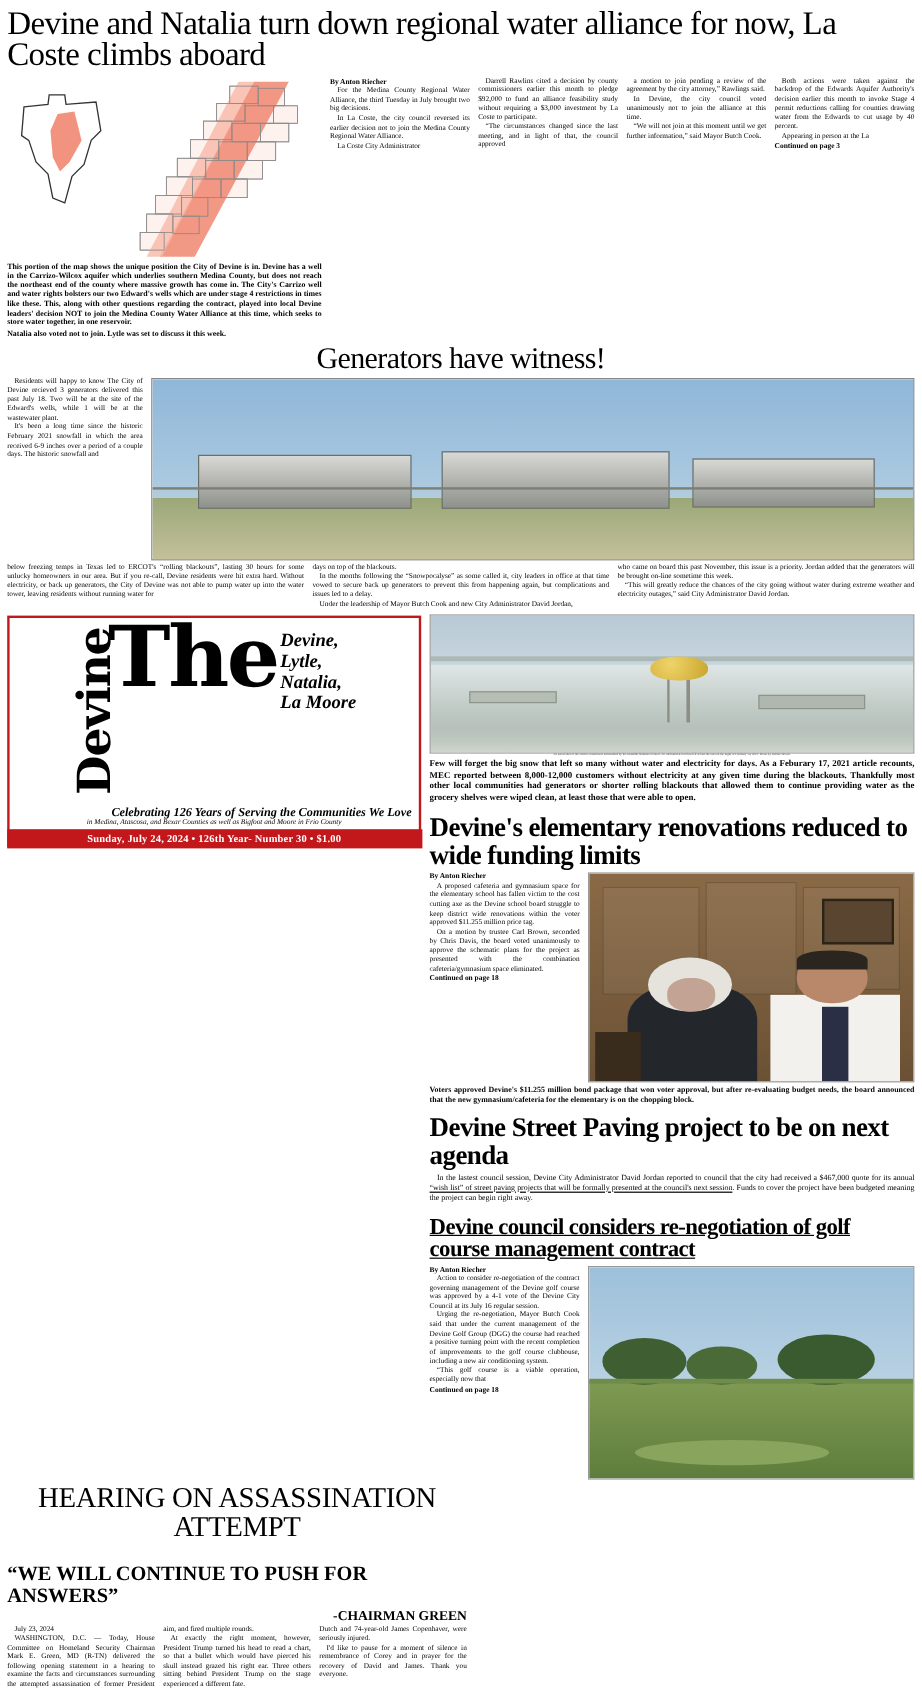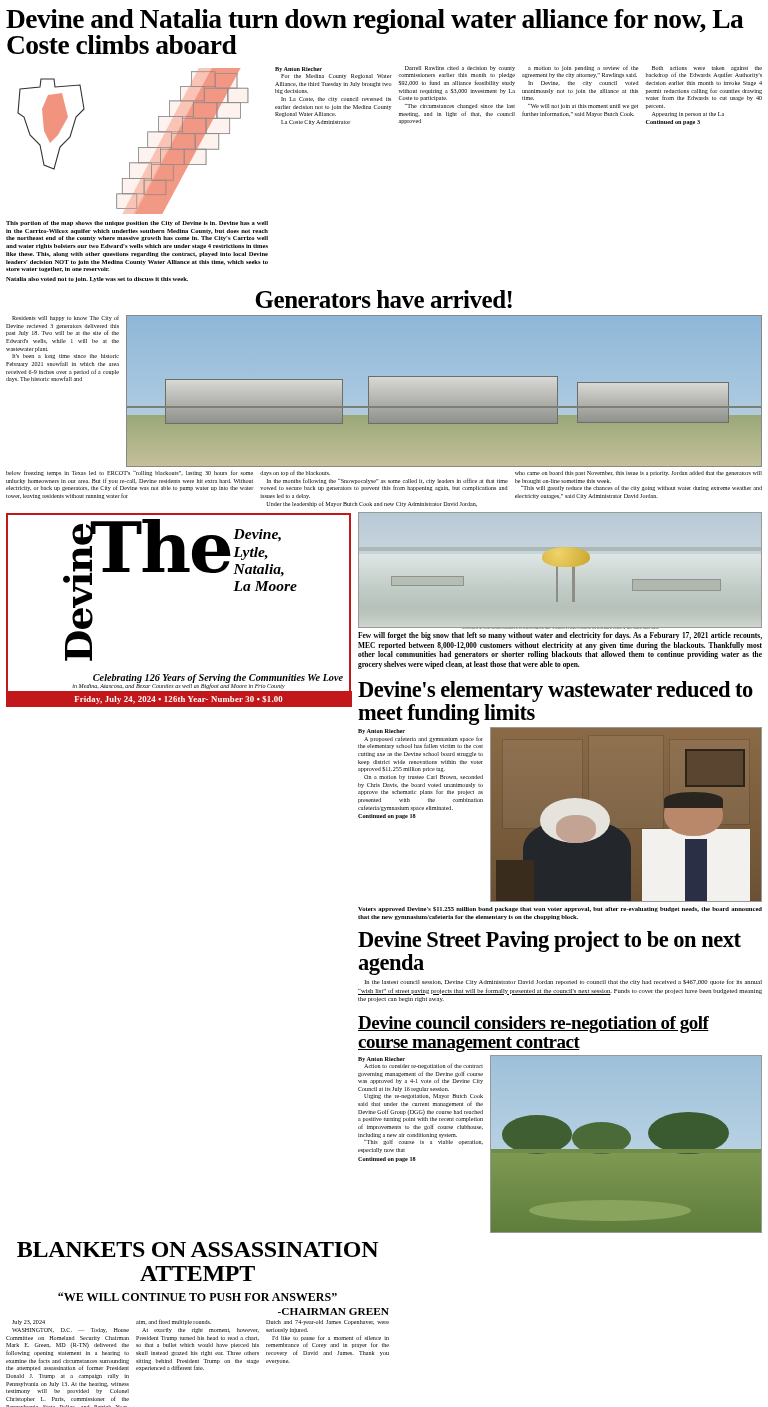--- a/index.html
+++ b/index.html
@@ -4,21 +4,21 @@
 <style>
   * { box-sizing: border-box; }
   html, body { margin:0; padding:0; background:#ffffff; }
   body {
     width:768px; height:1407px; position:relative; overflow:hidden;
     font-family:"Liberation Serif", serif; color:#000;
   }
   .page { position:absolute; inset:0; padding:4px 6px; }
 
   
-  .hl { font-weight:bold; line-height:0.96; letter-spacing:-0.5px; }
+  .hl { font-weight:normal; line-height:0.96; letter-spacing:-0.5px; }
   .body-txt {
     font-size:6.1px; line-height:1.255; text-align:justify;
     text-justify:inter-word; hyphens:auto; -webkit-hyphens:auto;
   }
   .body-txt p { margin:0; text-indent:6px; }
   .byline { font-weight:bold; font-size:6.2px; margin-bottom:0.5px; }
   .cont { font-weight:bold; font-size:6.2px; text-indent:0 !important; }
   .cap { font-weight:bold; font-size:6.6px; line-height:1.2; text-align:justify; }
   .tinycap { font-size:2.6px; line-height:1.1; text-align:center; color:#222; }
 
@@ -75,21 +75,21 @@
     background:#c2181c; color:#fff; text-align:center;
     font-weight:bold; font-size:8.7px; padding:2.5px 0 3px;
     letter-spacing:0.2px;
   }
 
   
   .main-cols { display:flex; gap:7px; margin-top:6px; }
   .left-block { width:383px; flex:0 0 383px; }
   .right-block { flex:1; }
   .hearing-hl { font-size:24px; text-align:center; line-height:1.02; letter-spacing:-0.3px; }
-  .quote-hl { font-size:12px; font-weight:bold; text-align:center; line-height:1.08; margin-top:5px; }
+  .quote-hl { font-size:17px; font-weight:bold; text-align:left; line-height:1.08; margin-top:17px; }
   .quote-attrib { font-size:11.3px; font-weight:bold; text-align:right; margin-top:2px; }
   .three { display:flex; gap:7px; margin-top:2px; }
   .three > div { width:123px; flex:0 0 123px; }
 
   
   .snow-photo { width:100%; height:116px; position:relative; overflow:hidden; border:0.5px solid #999; }
   .snow-hl { font-size:25.5px; font-weight:bold; letter-spacing:-0.9px; line-height:1; margin:1px 0 2px; }
   .snow-lead { font-weight:bold; font-size:7.4px; line-height:1.3; text-align:justify; }
   .elem-hl { font-size:22.5px; font-weight:bold; line-height:1.02; margin-top:9px; }
   .elem-row { display:flex; gap:7px; margin-top:3px; }
@@ -216,21 +216,21 @@
       </div>
       <div class="body-txt">
         <p>Both actions were taken against the backdrop of the Edwards Aquifer Authority's decision earlier this month to invoke Stage 4 permit reductions calling for counties drawing water from the Edwards to cut usage by 40 percent.</p>
         <p>Appearing in person at the La</p>
         <p class="cont">Continued on page 3</p>
       </div>
     </div>
   </div>
 
   <div style="margin-top:5px;">
-    <div class="hl gen-hl">Generators have arrived!</div>
+    <div class="hl gen-hl">Generators have witness!</div>
     <div class="gen-row">
       <div class="gen-col body-txt">
         <p>Residents will happy to know The City of Devine recieved 3 generators delivered   this past July 18.  Two will be at the site of the Edward's wells, while 1 will be at the wastewater plant.</p>
         <p>It's been a long time since the historic February 2021 snowfall in which the area received 6-9 inches over a period of a couple days.  The historic snowfall and</p>
       </div>
       <div class="gen-photo">
         <div class="ph gen-sky"></div>
         <div class="gen-ground"></div>
         <div class="gen-box" style="left:6%;top:42%;width:28%;height:30%;"></div>
         <div class="gen-box" style="left:38%;top:40%;width:30%;height:32%;"></div>
@@ -265,40 +265,40 @@
           <div class="mh-towns">
             <div>Devine,</div>
             <div>Lytle,</div>
             <div>Natalia,</div>
             <div>La Moore</div>
           </div>
         </div>
         <div class="mh-celeb">Celebrating 126 Years of Serving the Communities We Love</div>
         <div class="mh-counties">in Medina, Atascosa, and Bexar Counties as well as Bigfoot and Moore in Frio County</div>
         <div class="mh-official">Official newspaper of Devine, Natalia, Lytle &amp; La Coste</div>
-        <div class="mh-bar">Friday, July 24, 2024  •   126th Year- Number 30  •   $1.00</div>
+        <div class="mh-bar">Sunday, July 24, 2024  •   126th Year- Number 30  •   $1.00</div>
       </div>
     </div>
 
     <div style="flex:1;margin-top:4px;">
       <div class="snow-photo">
         <div class="ph snow-sky"></div>
         <div class="snow-field"></div>
         <div style="position:absolute;left:0;right:0;top:30%;height:4px;background:#9aa69a;opacity:.6;"></div>
         <div class="tower-pole" style="left:49%;top:44%;width:2.5px;height:34%;"></div>
         <div class="tower-pole" style="left:53%;top:46%;width:2.5px;height:32%;"></div>
         <div class="tower-tank" style="left:45.5%;top:30%;width:12%;height:17%;"></div>
         <div style="position:absolute;left:8%;top:55%;width:18%;height:9%;background:#b6bdb4;border:0.5px solid #8d948b;"></div>
         <div style="position:absolute;left:68%;top:58%;width:22%;height:10%;background:#b0b7ae;border:0.5px solid #8d948b;"></div>
         <div style="position:absolute;left:0;right:0;bottom:0;height:18%;background:linear-gradient(transparent,#cfd6cd);"></div>
       </div>
       <div class="tinycap">An aerial shot of the Devine watertower surrounded by the beautiful blankets of snow. An estimated 4-6 inches fell across the area on the night of February 14, 2021.   Photo by Robbie Brown.</div>
       <div class="snow-lead">Few will forget the big snow that left so many without water and electricity for days. As a Feburary 17, 2021 article recounts, MEC reported between 8,000-12,000 customers without electricity at any given time during the blackouts. Thankfully most other local communities had generators or shorter rolling blackouts that allowed them to continue providing water as the grocery shelves were wiped clean, at least those that were able to open.</div>
 
-      <div class="hl elem-hl">Devine's elementary wastewater reduced to meet funding limits</div>
+      <div class="hl elem-hl">Devine's elementary renovations reduced to wide funding limits</div>
       <div class="elem-row">
         <div class="elem-col body-txt">
           <div class="byline">By Anton Riecher</div>
           <p>A proposed cafeteria and gymnasium space for the elementary school has fallen victim to the cost cutting axe as the Devine school board struggle to keep district wide renovations within the voter approved $11.255 million price tag.</p>
           <p>On a motion by trustee Carl Brown, seconded by Chris Davis, the board voted unanimously to approve the schematic plans for the project as presented with the combination cafeteria/gymnasium space eliminated.</p>
           <p class="cont">Continued on page 18</p>
         </div>
         <div class="elem-photo">
           <div class="ph room-bg"></div>
           <div class="room-panel" style="left:4%;top:6%;width:30%;height:52%;"></div>
@@ -341,21 +341,21 @@
           <div class="golf-tree" style="left:58%;top:32%;width:30%;height:24%;background:#3a5a2f;"></div>
           <div style="position:absolute;left:0;right:0;top:53%;height:4px;background:#6f8c4a;"></div>
           <div style="position:absolute;left:14%;bottom:6%;width:60%;height:12%;background:#89a45c;border-radius:50%;"></div>
         </div>
       </div>
     </div>
   </div>
 
   <div class="main-cols" style="margin-top:4px;">
     <div class="left-block">
-      <div class="hl hearing-hl">BLANKETS ON ASSASSINATION ATTEMPT</div>
+      <div class="hl hearing-hl">HEARING ON ASSASSINATION ATTEMPT</div>
       <div class="quote-hl">“WE WILL CONTINUE TO PUSH FOR ANSWERS”</div>
       <div class="quote-attrib">-CHAIRMAN GREEN</div>
 
       <div class="three">
         <div class="body-txt">
           <p>July 23, 2024</p>
           <p>WASHINGTON, D.C. — Today, House Committee on Homeland Security Chairman Mark E. Green, MD (R-TN) delivered the following opening statement in a hearing to examine the facts and circumstances surrounding the attempted assassination of former President Donald J. Trump at a campaign rally in Pennsylvania on July 13. At the hearing, witness testimony will be provided by Colonel Christopher L. Paris, commissioner of the Pennsylvania State Police, and Patrick Yoes, national president of the Fraternal Order of Police.</p>
 
         </div>
         <div class="body-txt">

